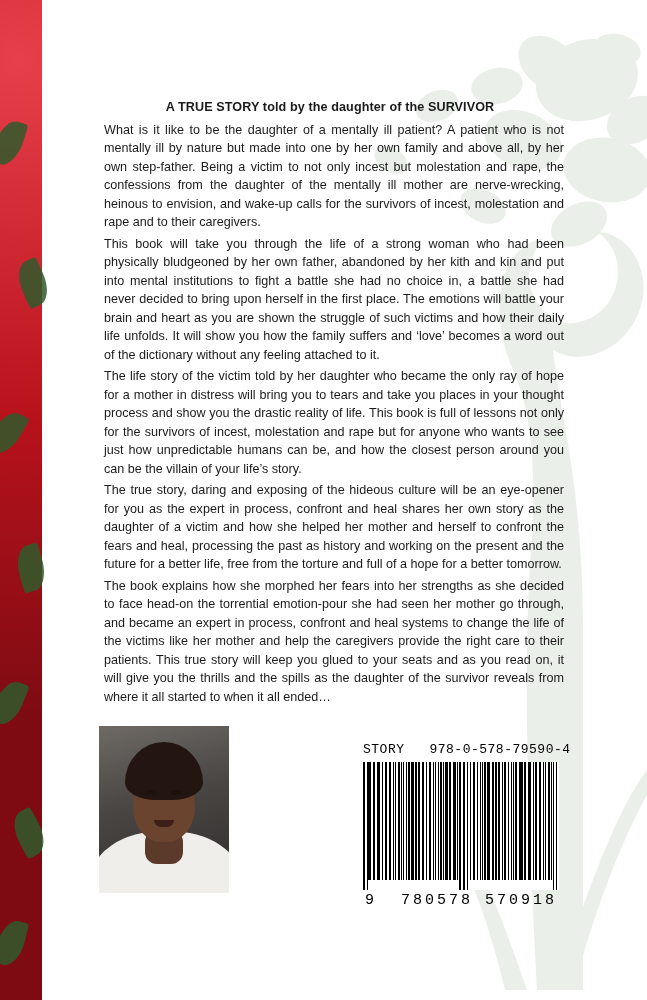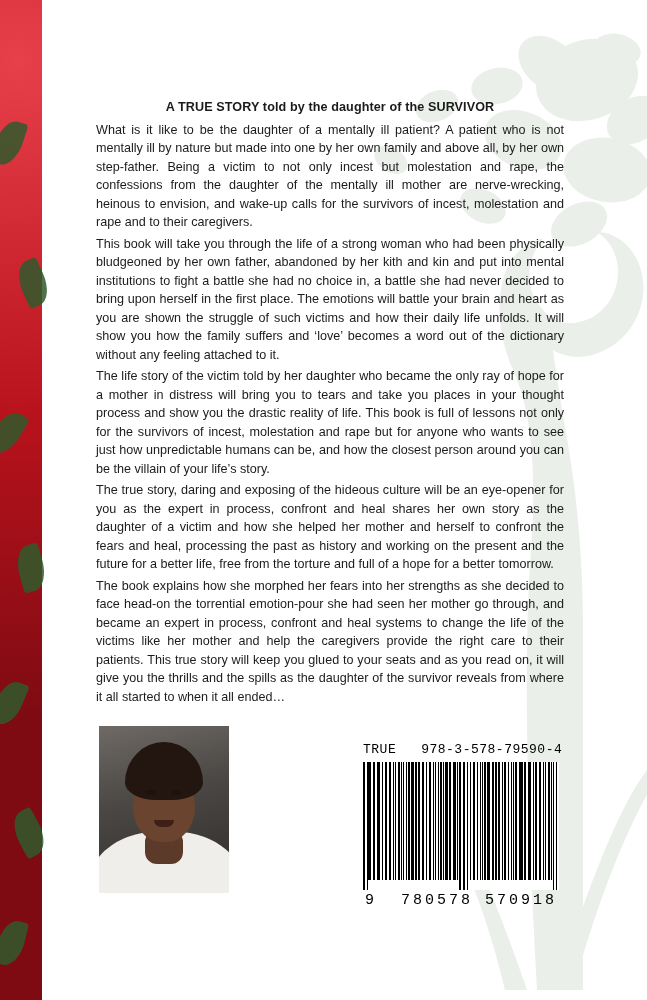--- a/index.html
+++ b/index.html
@@ -72,21 +72,21 @@
     text-align: justify;
   }
   .blurb .headline {
     text-align: center;
     font-weight: bold;
     font-size: 12.6px;
     margin: 0 0 4px 0;
     letter-spacing: .1px;
   }
   .blurb p {
-    margin: 0 0 3px 0;
+    margin: 0 0 3px 8px;
   }
   .blurb .b {
     font-weight: normal;
   }
 
   
   .author-photo {
     position: absolute;
     left: 99px;
     top: 726px;
@@ -265,23 +265,23 @@
     <div class="ph-neck"></div>
     <div class="ph-face"></div>
     <div class="ph-hair"></div>
     <div class="ph-eye l"></div>
     <div class="ph-eye r"></div>
     <div class="ph-mouth"></div>
   </div>
 
   <div class="isbn-block">
     <div class="isbn-text">
-      <span>TRUE</span>
+      <span>STORY</span>
       &nbsp;
-      <span>978-3-578-79590-4</span>
+      <span>978-0-578-79590-4</span>
     </div>
 
     <div class="barcode">
 
     <div class="bar" style="width: 2px; height: 128px; margin-right: 2px;"></div>
         <div class="bar" style="width: 1px; height: 128px; margin-right: 1px;"></div>
         <div class="bar" style="width: 3px; height: 118px; margin-right: 2px;"></div>
         <div class="bar" style="width: 3px; height: 118px; margin-right: 2px;"></div>
         <div class="bar" style="width: 3px; height: 118px; margin-right: 2px;"></div>
         <div class="bar" style="width: 2px; height: 118px; margin-right: 2px;"></div>

